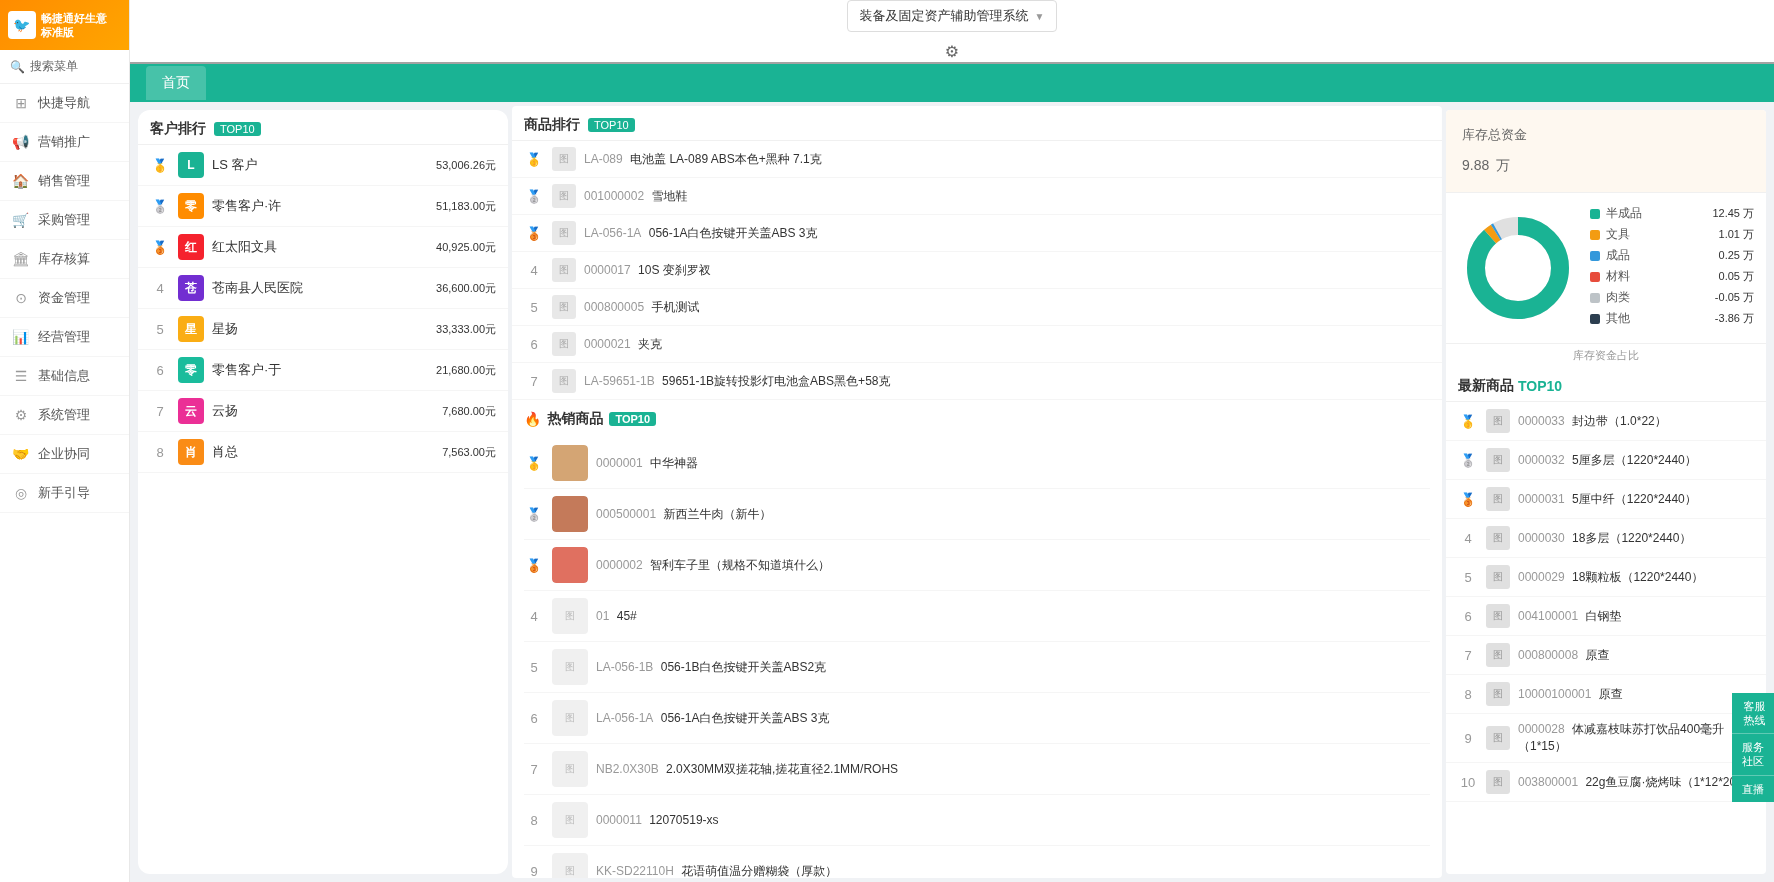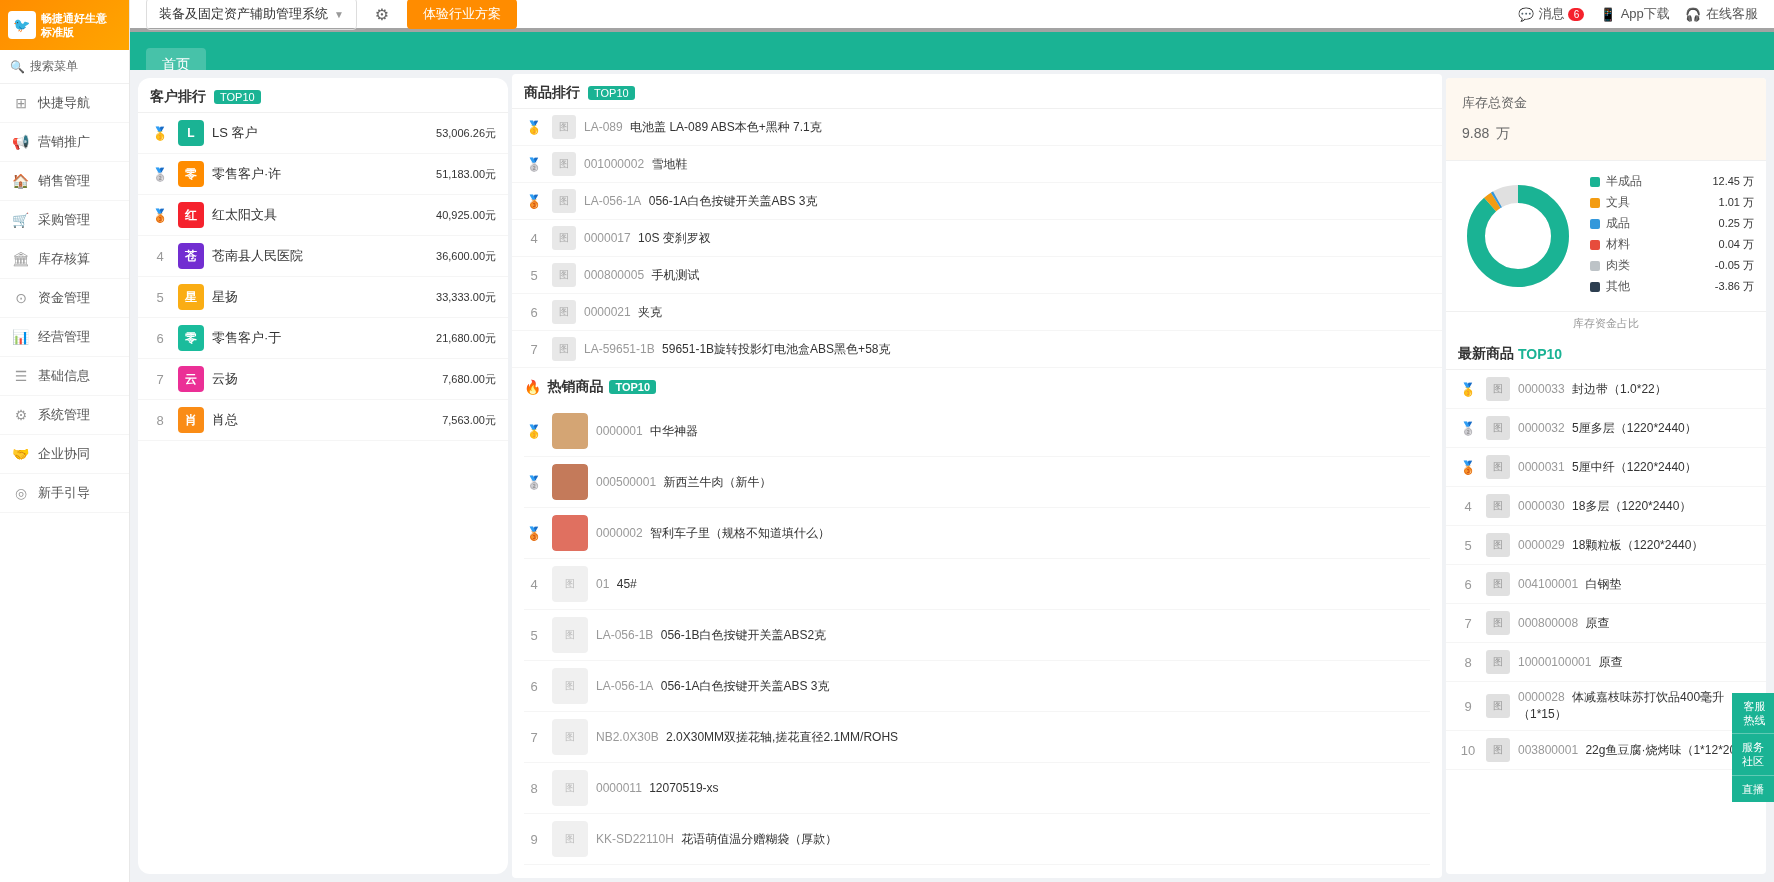--- a/index.html
+++ b/index.html
@@ -71,26 +71,27 @@
     .main-area {
       flex: 1;
       display: flex;
       flex-direction: column;
       overflow: hidden;
     }
 
     
     .top-header {
       background: white;
-      border-bottom: 4px solid #a3a3a3;
+      border-bottom: 2px solid #a3a3a3;
       display: flex;
       align-items: center;
       padding: 0 16px;
-      height: 32px;
+      height: 64px;
       gap: 10px;
+      flex-direction: column;
     }
     .system-selector {
       display: flex;
       align-items: center;
       gap: 6px;
       padding: 6px 12px;
       border: 1px solid #ddd;
       border-radius: 4px;
       cursor: pointer;
       font-size: 13px;
@@ -138,21 +139,21 @@
       font-size: 10px;
       padding: 1px 5px;
       min-width: 16px;
       text-align: center;
     }
 
     
     .tab-bar {
       background: #1ab394;
       display: flex;
-      align-items: flex-start;
+      align-items: center;
       padding: 16px 16px;
       height: 38px;
     }
     .tab-item {
       padding: 8px 16px;
       color: white;
       cursor: pointer;
       font-size: 14px;
       background: rgba(255,255,255,0.2);
       border-radius: 4px 4px 0 0;
@@ -781,21 +782,21 @@
     <span class="legend-value">1.01 万</span>
   </div>
             <div class="legend-item">
     <div class="legend-dot" style="background:#3498db"></div>
     <span class="legend-label">成品</span>
     <span class="legend-value">0.25 万</span>
   </div>
             <div class="legend-item">
     <div class="legend-dot" style="background:#e74c3c"></div>
     <span class="legend-label">材料</span>
-    <span class="legend-value">0.04 万</span>
+    <span class="legend-value">0.05 万</span>
   </div>
             <div class="legend-item">
     <div class="legend-dot" style="background:#bdc3c7"></div>
     <span class="legend-label">肉类</span>
     <span class="legend-value">-0.05 万</span>
   </div>
             <div class="legend-item">
     <div class="legend-dot" style="background:#2c3e50"></div>
     <span class="legend-label">其他</span>
     <span class="legend-value">-3.86 万</span>

